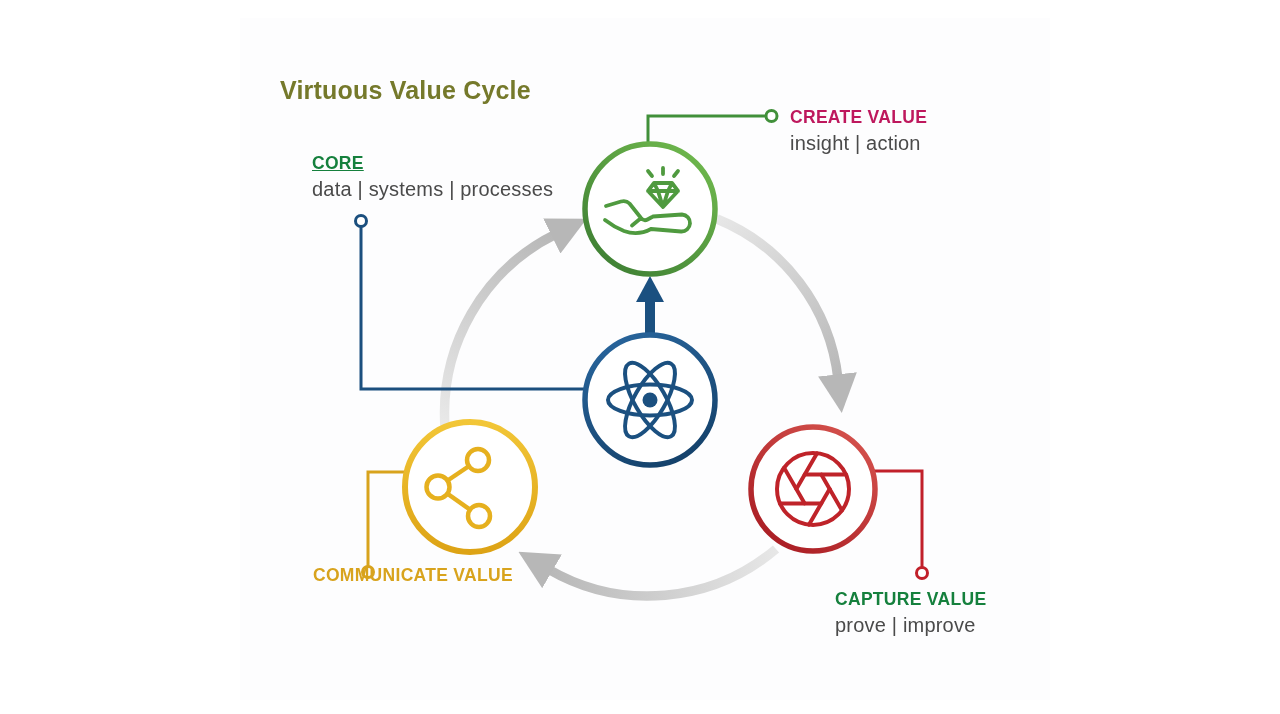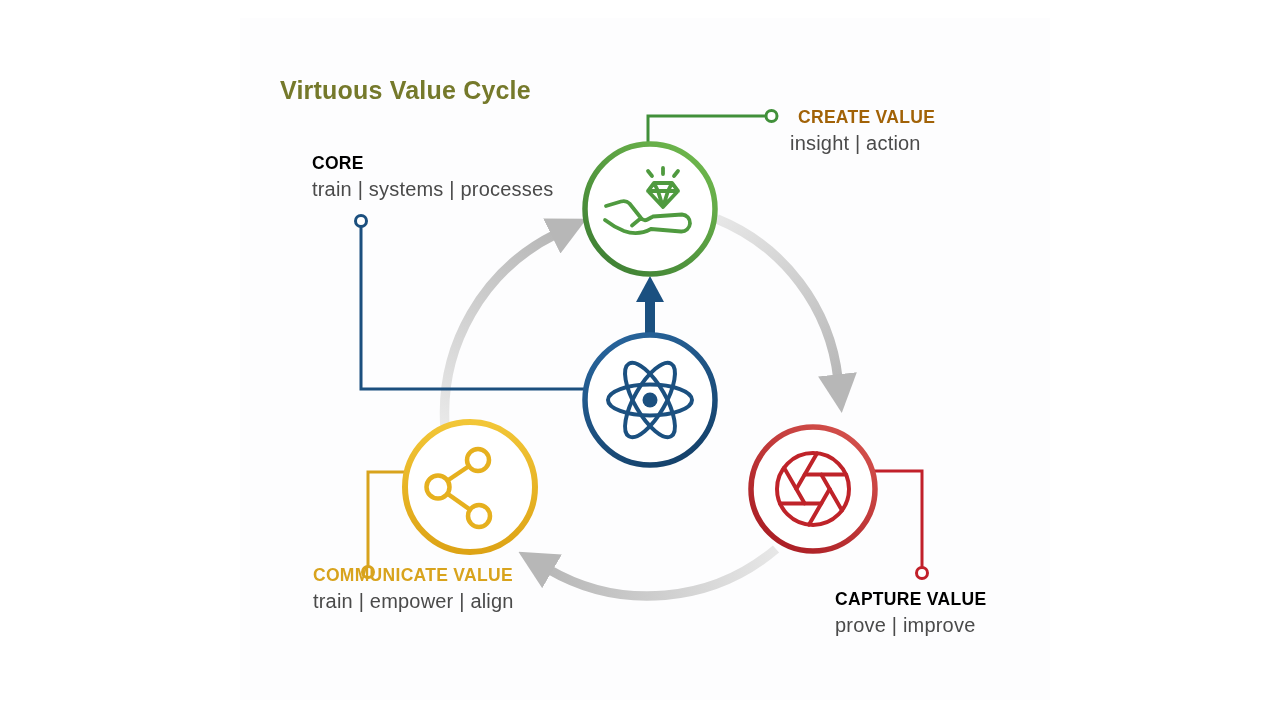--- a/index.html
+++ b/index.html
@@ -15,25 +15,25 @@
   .page-title {
     position: absolute; left: 280px; top: 76px;
     font-size: 25px; font-weight: bold; color: #75792b; letter-spacing: 0.2px;
   }
 
   .label-group { position: absolute; line-height: 1.15; }
   .label-group .head { font-size: 17.5px; font-weight: bold; letter-spacing: 0.3px; }
   .label-group .sub  { font-size: 20px; color: #4a4a4a; margin-top: 5px; letter-spacing: 0.2px; }
 
   .lg-core        { left: 312px; top: 153px; }
-  .lg-core .head  { color: #000000; }
+  .lg-core .head  { color: #15803d; text-decoration: underline; }
   .lg-create      { left: 790px; top: 107px; }
-  .lg-create .head{ color: #a16207; margin-left: 8px; }
+  .lg-create .head{ color: #be185d; }
   .lg-capture     { left: 835px; top: 589px; }
-  .lg-capture .head{ color: #000000; }
+  .lg-capture .head{ color: #15803d; }
   .lg-communicate { left: 313px; top: 565px; }
   .lg-communicate .head{ color: #d8a31d; }
 </style>
 </head>
 <body>
 
 <div class="canvas">
   <div class="card"></div>
 
   <svg class="diagram" width="1280" height="714" viewBox="0 0 1280 714">
@@ -138,30 +138,29 @@
       <circle cx="-20" cy="-1" r="11.5" fill="#ffffff"></circle>
       <circle cx="20" cy="-28" r="11" fill="#ffffff"></circle>
       <circle cx="21" cy="28" r="11" fill="#ffffff"></circle>
     </g>
   </svg>
 
   <div class="page-title">Virtuous Value Cycle</div>
 
   <div class="label-group lg-core">
     <div class="head">CORE</div>
-    <div class="sub">train | systems | processes</div>
+    <div class="sub">data | systems | processes</div>
   </div>
 
   <div class="label-group lg-create">
     <div class="head">CREATE VALUE</div>
     <div class="sub">insight | action</div>
   </div>
 
   <div class="label-group lg-capture">
     <div class="head">CAPTURE VALUE</div>
     <div class="sub">prove | improve</div>
   </div>
 
   <div class="label-group lg-communicate">
     <div class="head">COMMUNICATE VALUE</div>
-    <div class="sub">train | empower | align</div>
   </div>
 </div>
 
 </body></html>

